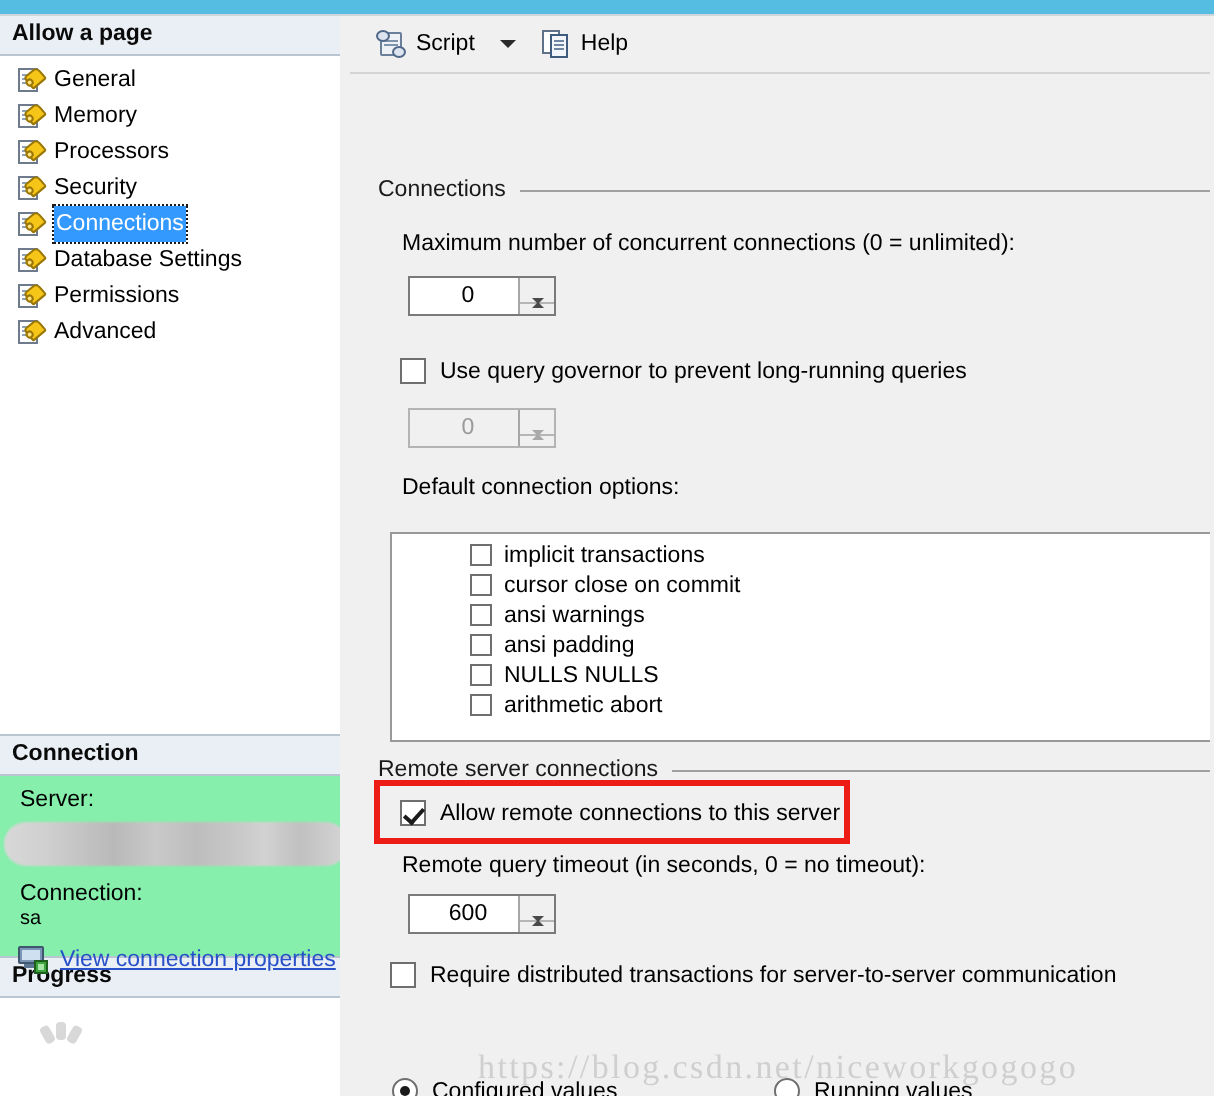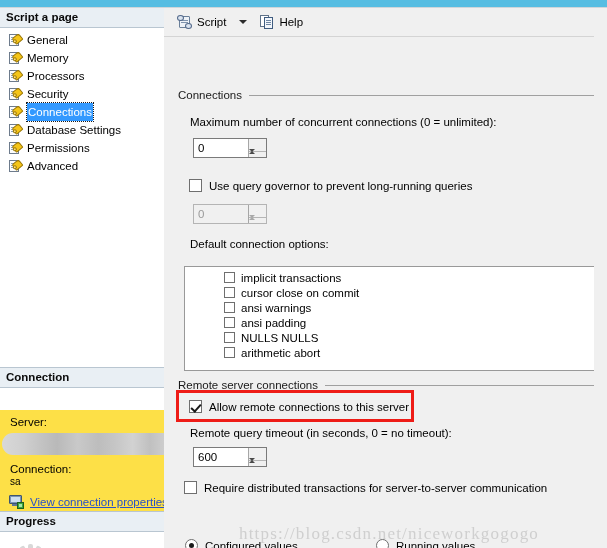--- a/index.html
+++ b/index.html
@@ -51,21 +51,21 @@
     position:absolute;left:5px;top:2px;width:9px;height:8px;
     background:#f5c518;border:1px solid #9a7606;
     transform:rotate(-40deg);border-radius:2px 3px 1px 1px;box-sizing:border-box;
   }
   .pgicon .wr:after{
     content:"";position:absolute;left:-2px;top:1px;width:4px;height:4px;
     background:#ffe27a;border:1px solid #9a7606;border-radius:50%;box-sizing:border-box;
   }
 
   
-  .connblk{position:relative;background:#fde047;height:101px;margin-top:22px;}
+  .connblk{position:relative;background:#86efac;height:90px;}
   .lblrow{padding:6px 0 0 10px;font-size:11.5px;}
   .valrow{padding:1px 0 0 10px;font-size:10px;}
   .redact{
     position:absolute;left:2px;top:23px;width:172px;height:22px;
     background:linear-gradient(90deg,#d8d8d8 0%,#d0d0d0 12%,#c4c4c4 22%,#b9b9b9 32%,#c9c9c9 44%,#bdbdbd 56%,#c6c6c6 66%,#d2d2d2 76%,#c0c0c0 86%,#d6d6d6 100%);
     border-radius:11px;filter:blur(0.6px);
   }
   .redact-under{
     position:absolute;left:120px;top:26px;font-size:11.5px;color:#8d8d8d;
     filter:blur(1.6px);letter-spacing:0.5px;
@@ -83,21 +83,21 @@
 
   
   .progblk{position:relative;background:#fff;height:62px;}
   .spinner{position:absolute;left:12px;top:12px;width:36px;height:36px;}
   .spinner i{
     position:absolute;left:50%;top:50%;width:5px;height:9px;margin-left:-2.5px;margin-top:-18px;
     background:#d8d8d8;border-radius:2px;transform-origin:2.5px 18px;
   }
 
   
-  .right{position:absolute;left:164px;top:8px;width:430px;height:540px;background:#a21caf;}
+  .right{position:absolute;left:175px;top:8px;width:430px;height:540px;background:#a21caf;text-align:center;}
   .toolbar{
     position:relative;height:28px;background:#f0f0f0;
     border-bottom:1px solid #d4d4d4;
     display:flex;align-items:center;padding-left:9px;
   }
   .tbbtn{display:flex;align-items:center;height:22px;padding:0 4px;cursor:pointer;}
   .tbbtn .tlbl{margin-left:5px;font-size:11.5px;}
   .caret{
     width:0;height:0;border-left:4px solid transparent;border-right:4px solid transparent;
     border-top:4px solid #2b2b2b;margin:0 9px 0 9px;cursor:pointer;
@@ -186,21 +186,21 @@
 </head>
 <body>
 
 <div class="screen">
 
   <div class="topbar"></div>
   <div class="topbar-shadow"></div>
 
   <div class="left">
 
-    <div class="hdr first">Script a page</div>
+    <div class="hdr first">Allow a page</div>
 
     <div class="pagelist">
       <div class="pageitem">
         <span class="pgicon">
             <span class="sheet"></span>
             <span class="ln l1"></span>
             <span class="ln l2"></span>
             <span class="ln l3"></span>
             <span class="wr"></span>
           </span>

